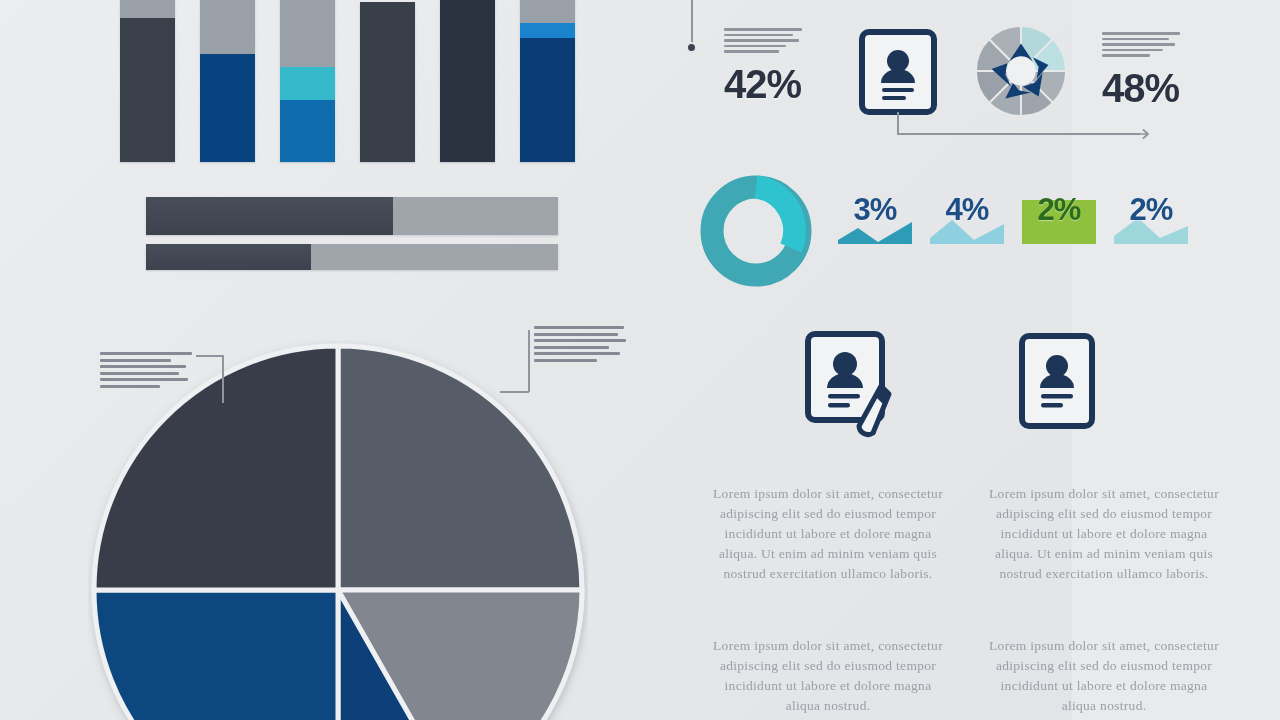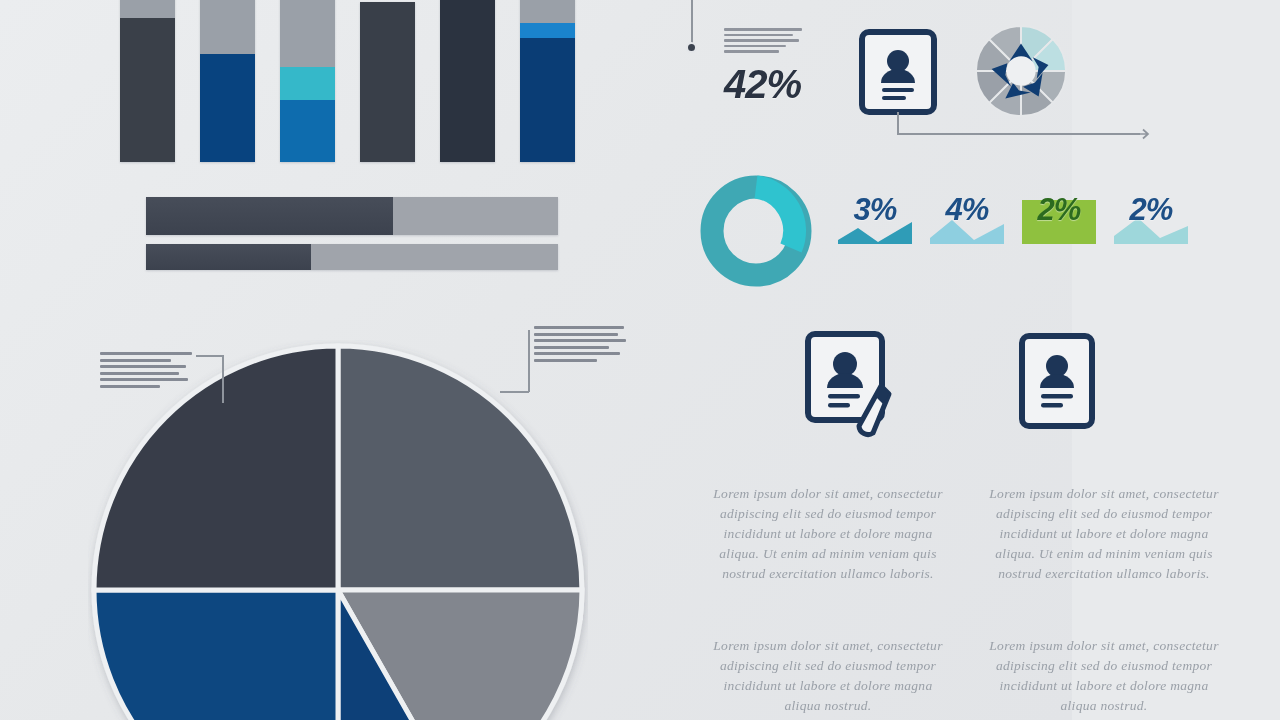--- a/index.html
+++ b/index.html
@@ -11,21 +11,20 @@
     overflow: hidden;
     background: #e8eaec;
     font-family: "Liberation Sans", sans-serif;
   }
 
   #canvas {
     position: relative;
     width: 1072px;
     height: 720px;
     background: linear-gradient(135deg, #ebedef 0%, #e6e8ea 45%, #e2e4e7 100%);
-    font-style: italic;
   }
 
   
   .abs { position: absolute; }
 
   
   #bar-chart {
     position: absolute;
     left: 120px;
     top: -10px;
@@ -295,20 +294,30 @@
         <path d="M50,22 L62,40 L50,38 L38,40 Z"></path>
         <path d="M78,44 L66,58 L68,46 L62,36 Z"></path>
         <path d="M68,76 L52,66 L64,62 L72,52 Z"></path>
         <path d="M34,78 L42,62 L48,70 L60,72 Z"></path>
         <path d="M20,48 L36,42 L34,54 L40,66 Z"></path>
       </g>
       <circle cx="50" cy="50" r="15" fill="#eef0f2"></circle>
     </svg>
   </div>
 
+  <div class="stat-block" style="left:1102px; top:32px;">
+    <div class="stat-lines">
+      <div class="blur-line" style="width:100%"></div>
+      <div class="blur-line" style="width:86%"></div>
+      <div class="blur-line" style="width:94%"></div>
+      <div class="blur-line" style="width:78%"></div>
+      <div class="blur-line" style="width:62%"></div>
+    </div>
+    <div class="stat-pct">48%</div>
+  </div>
 
   <div id="teal-donut">
     <svg width="118" height="118" viewBox="0 0 118 118">
       <circle cx="59" cy="59" r="44" fill="none" stroke="#3fa8b4" stroke-width="23"></circle>
       <path d="M59,15 A44,44 0 0,1 94,76" fill="none" stroke="#2fc3cf" stroke-width="23"></path>
     </svg>
   </div>
 
   <div class="pct-badge" style="left:838px; top:192px;">
     <svg class="badge-shape" viewBox="0 0 74 30">

